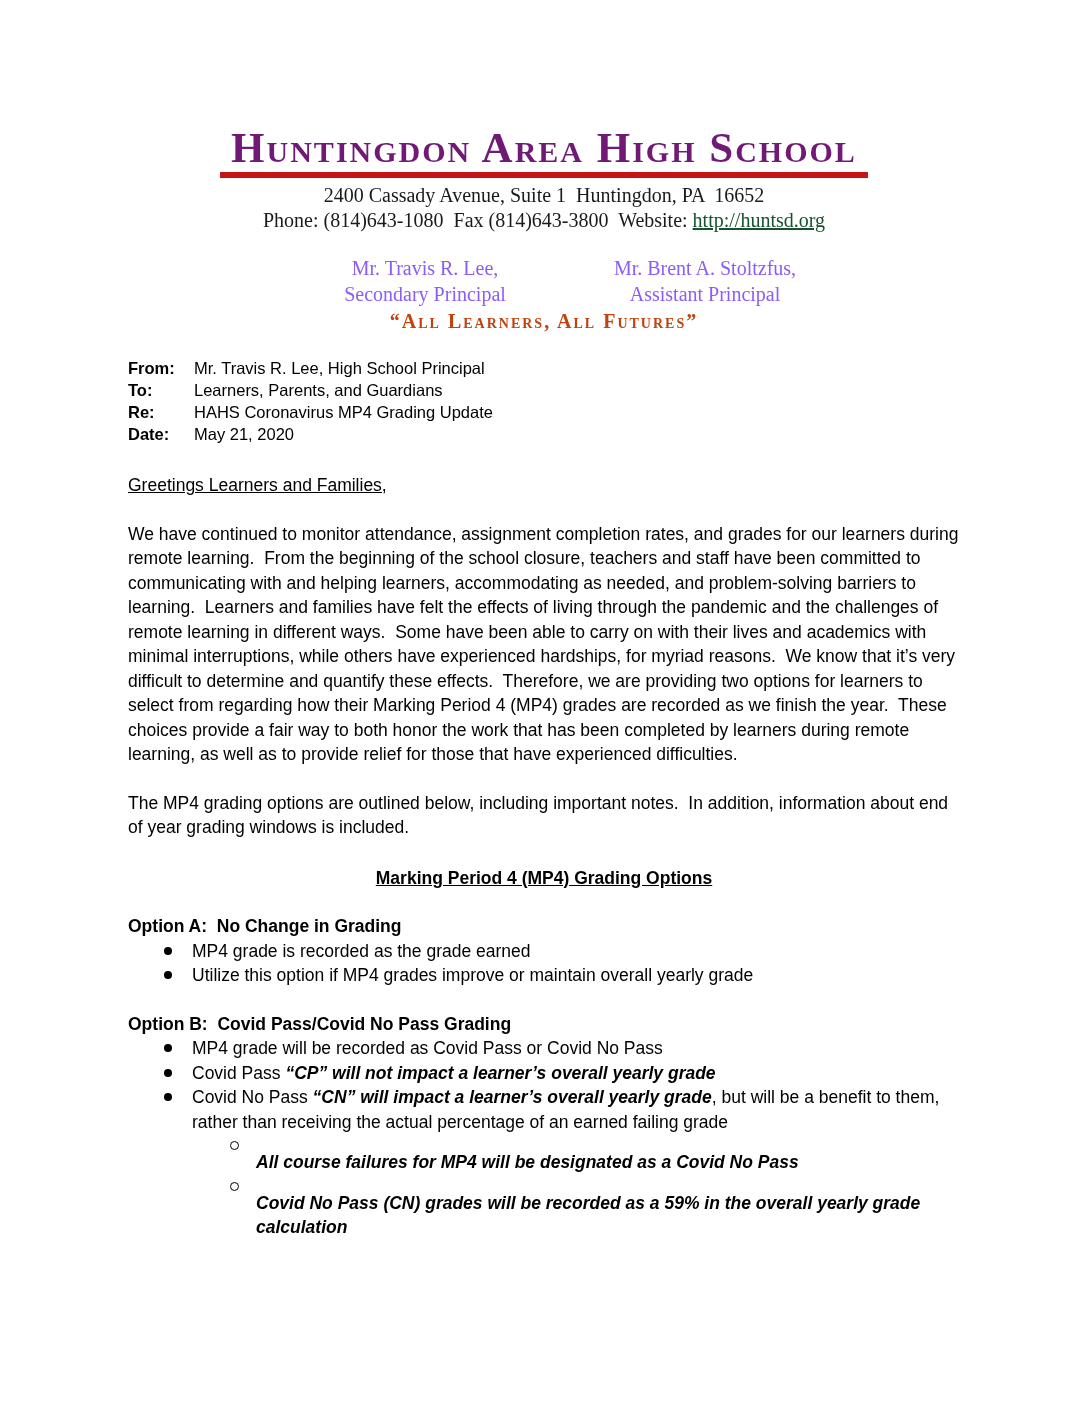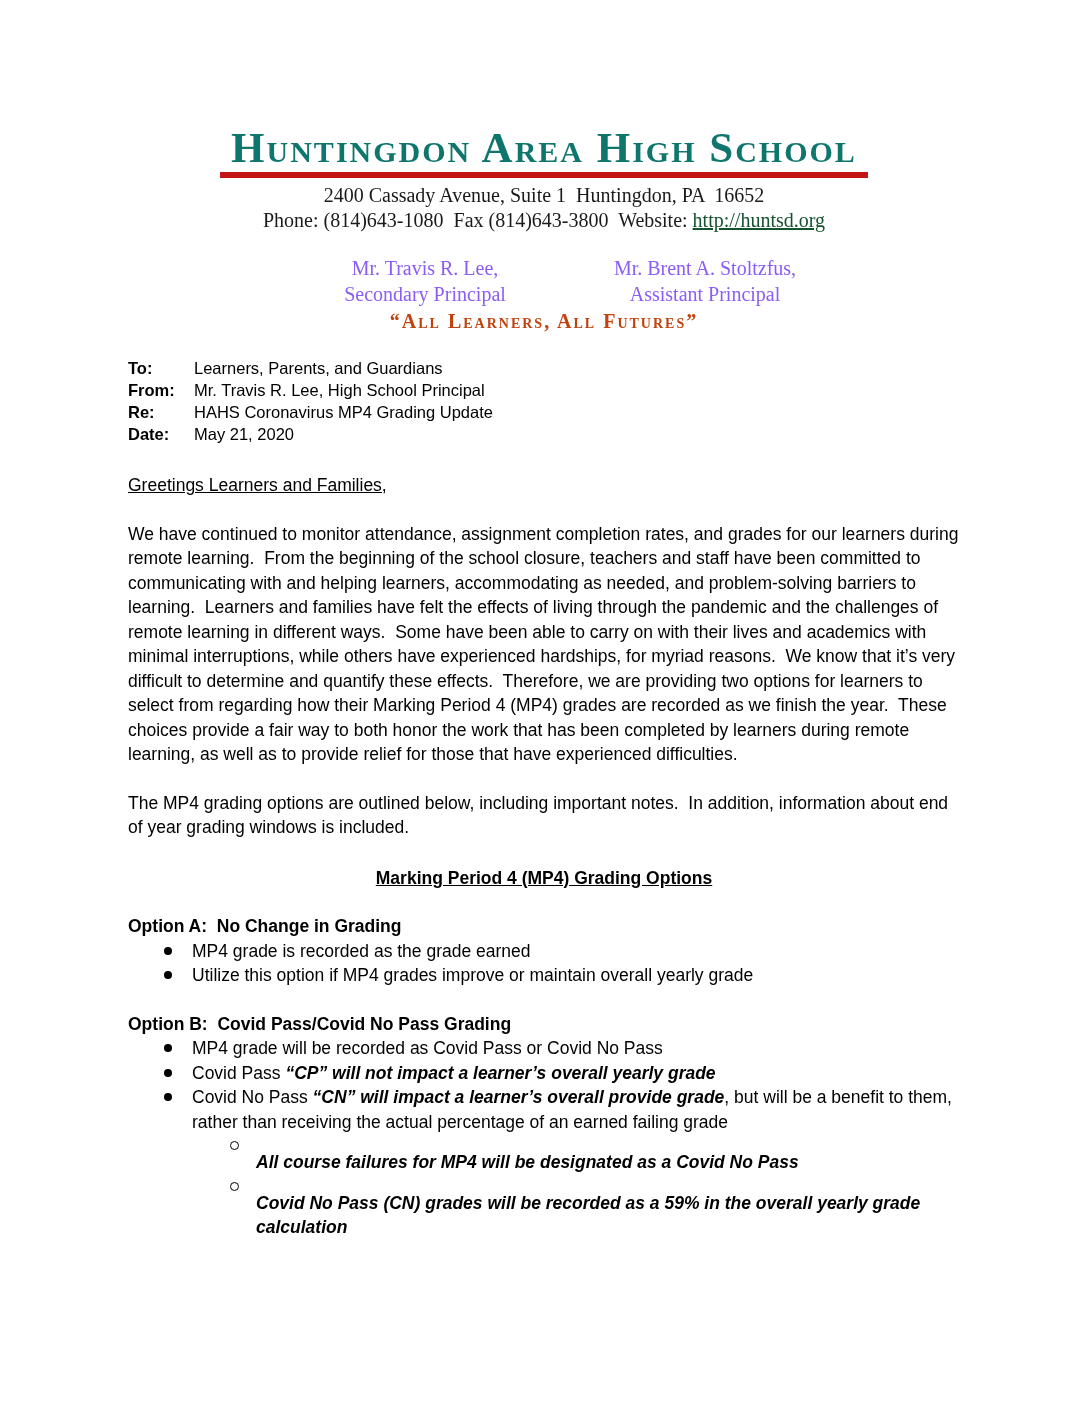--- a/index.html
+++ b/index.html
@@ -18,21 +18,21 @@
 
   
   .letterhead { text-align: center; font-family: "Liberation Serif", serif; }
   .school-name {
     font-family: "Liberation Serif", serif;
     font-variant: small-caps;
     font-weight: bold;
     font-size: 43px;
     line-height: 1.0;
     letter-spacing: 2px;
-    color: #0f766e;
+    color: #701a75;
     white-space: nowrap;
   }
   .title-rule {
     width: 648px;
     height: 6px;
     background: #C51414;
     margin: 3px auto 5px auto;
   }
   .addr-line, .phone-line {
     font-size: 20px;
@@ -128,26 +128,26 @@
         <div>Mr. Brent A. Stoltzfus,</div>
         <div>Assistant Principal</div>
       </div>
     </div>
 
     <div class="motto">“All Learners, All Futures”</div>
   </div>
 
   <div class="memo">
     <div class="memo-row">
+      <span class="memo-label">From:</span>
+      <span class="memo-value">Mr. Travis R. Lee, High School Principal</span>
+    </div>
+    <div class="memo-row">
       <span class="memo-label">To:</span>
       <span class="memo-value">Learners, Parents, and Guardians</span>
-    </div>
-    <div class="memo-row">
-      <span class="memo-label">From:</span>
-      <span class="memo-value">Mr. Travis R. Lee, High School Principal</span>
     </div>
     <div class="memo-row">
       <span class="memo-label">Re:</span>
       <span class="memo-value">HAHS Coronavirus MP4 Grading Update</span>
     </div>
     <div class="memo-row">
       <span class="memo-label">Date:</span>
       <span class="memo-value">May 21, 2020</span>
     </div>
   </div>
@@ -183,21 +183,21 @@
     <div class="li l1">
       <span class="marker-cell">
           <span class="dot"></span>
         </span>
       <span class="li-text"><span>Covid Pass </span><span class="bi">“CP” will not impact a learner’s overall yearly grade</span></span>
     </div>
     <div class="li l1">
       <span class="marker-cell">
           <span class="dot"></span>
         </span>
-      <span class="li-text"><span>Covid No Pass </span><span class="bi">“CN” will impact a learner’s overall provide grade</span><span>, but will be a benefit to them, rather than receiving the actual percentage of an earned failing grade</span></span>
+      <span class="li-text"><span>Covid No Pass </span><span class="bi">“CN” will impact a learner’s overall yearly grade</span><span>, but will be a benefit to them, rather than receiving the actual percentage of an earned failing grade</span></span>
     </div>
     <div class="li l2">
       <span class="marker-cell">
           <span class="circle"></span>
         </span>
       <span class="li-text bi">All course failures for MP4 will be designated as a Covid No Pass</span>
     </div>
     <div class="li l2">
       <span class="marker-cell">
           <span class="circle"></span>

